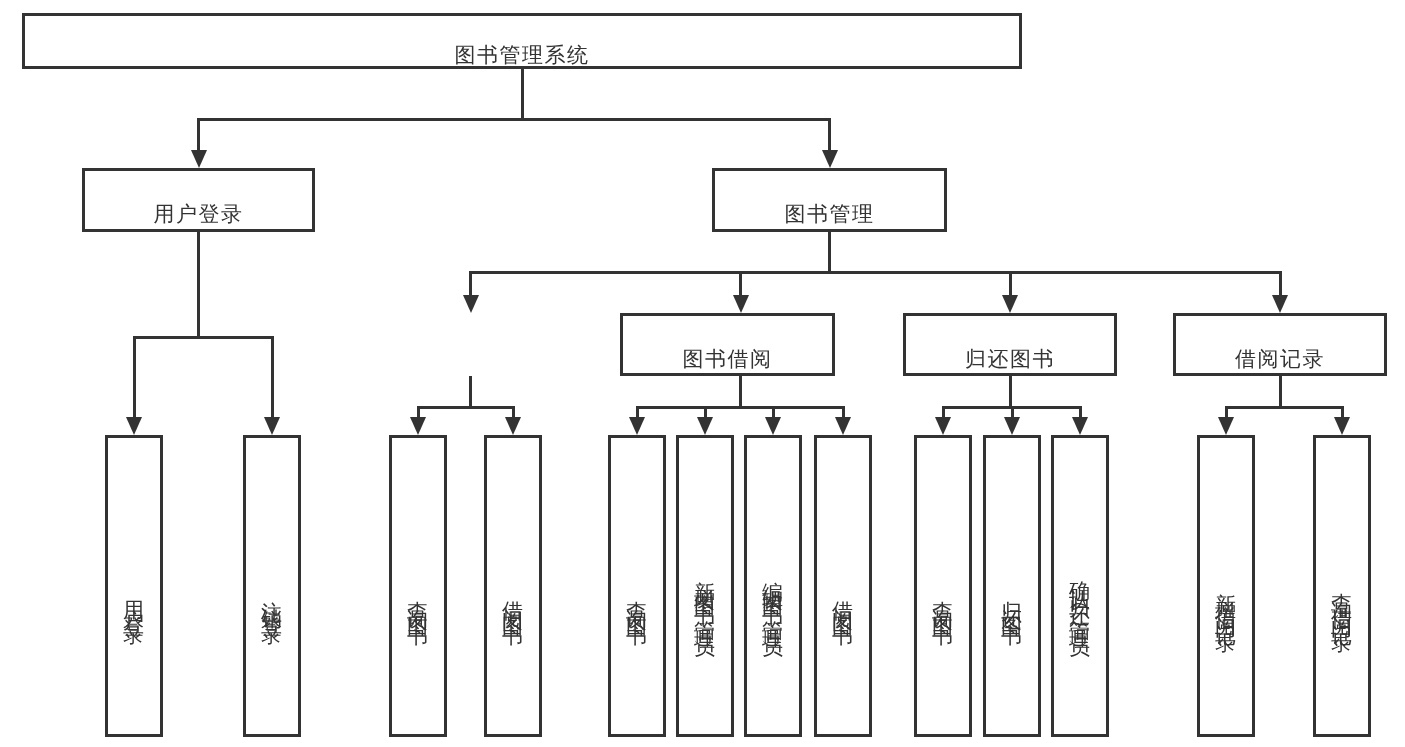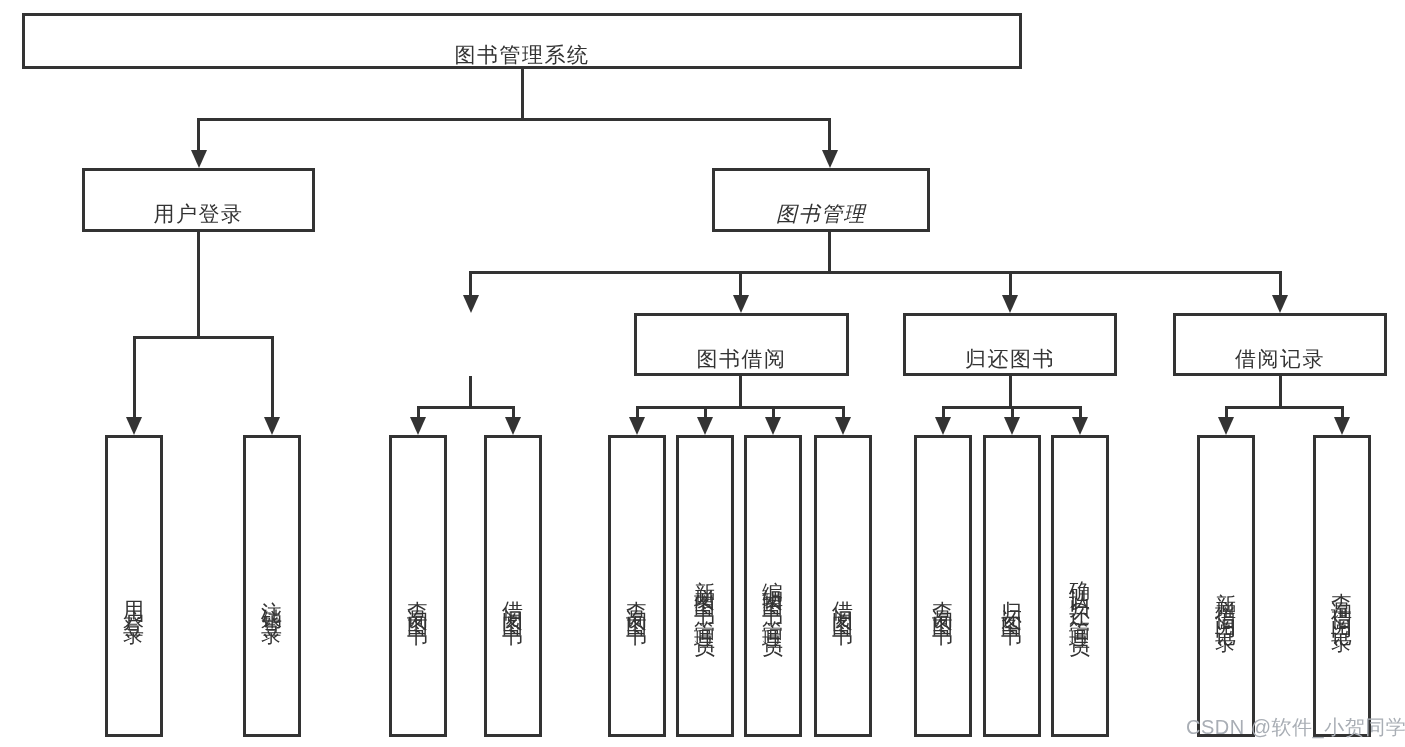--- a/index.html
+++ b/index.html
@@ -30,31 +30,30 @@
   }
   .watermark {
     position:absolute; z-index:5; font-size:20px; letter-spacing:0.5px;
     white-space:nowrap;
   }
 </style>
 </head>
 <body>
 
 <div class="canvas">
-  <span class="watermark" style="left: 1186px; top: 714px; color: rgb(169, 174, 181);">CSDN @软件_小贺同学</span>
 <div class="node horiz" style="left: 22px; top: 13px; width: 1000px; height: 56px;">
       <span class="label">图书管理系统</span>
     </div>
     <div class="node horiz" style="left: 82px; top: 168px; width: 233px; height: 64px;">
       <span class="label">用户登录</span>
     </div>
-    <div class="node horiz" style="left: 712px; top: 168px; width: 218px; height: 64px; font-style: italic;">
+    <div class="node horiz" style="left: 712px; top: 168px; width: 235px; height: 64px;">
       <span class="label">图书管理</span>
     </div>
-    <div class="node horiz" style="left: 634px; top: 313px; width: 215px; height: 63px;">
+    <div class="node horiz" style="left: 620px; top: 313px; width: 215px; height: 63px;">
       <span class="label">图书借阅</span>
     </div>
     <div class="node horiz" style="left: 903px; top: 313px; width: 214px; height: 63px;">
       <span class="label">归还图书</span>
     </div>
     <div class="node horiz" style="left: 1173px; top: 313px; width: 214px; height: 63px;">
       <span class="label">借阅记录</span>
     </div>
     <div class="node vert" style="left: 105px; top: 435px; width: 58px; height: 302px;">
       <span class="label">用户登录</span>

